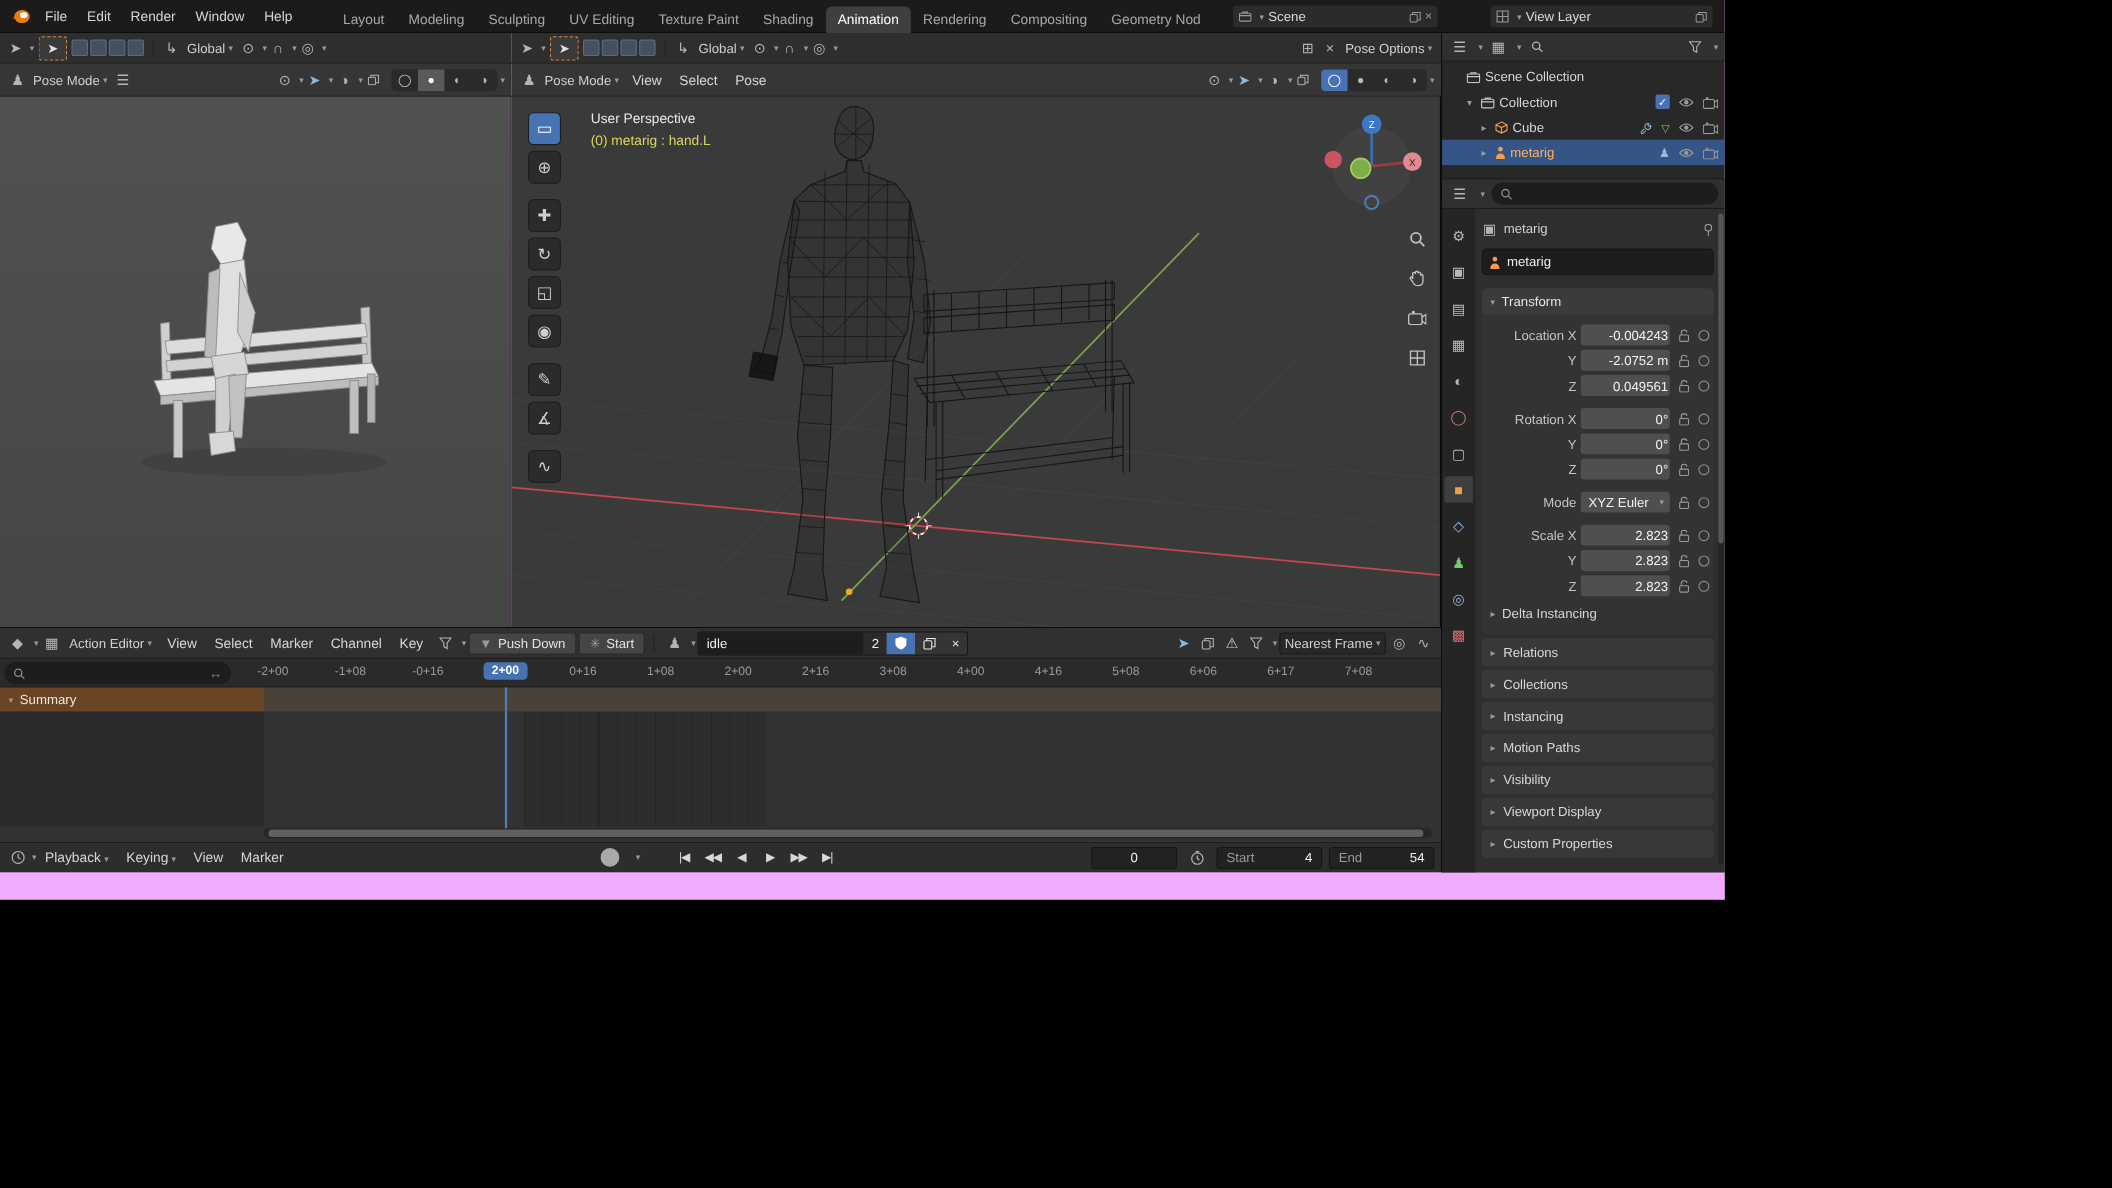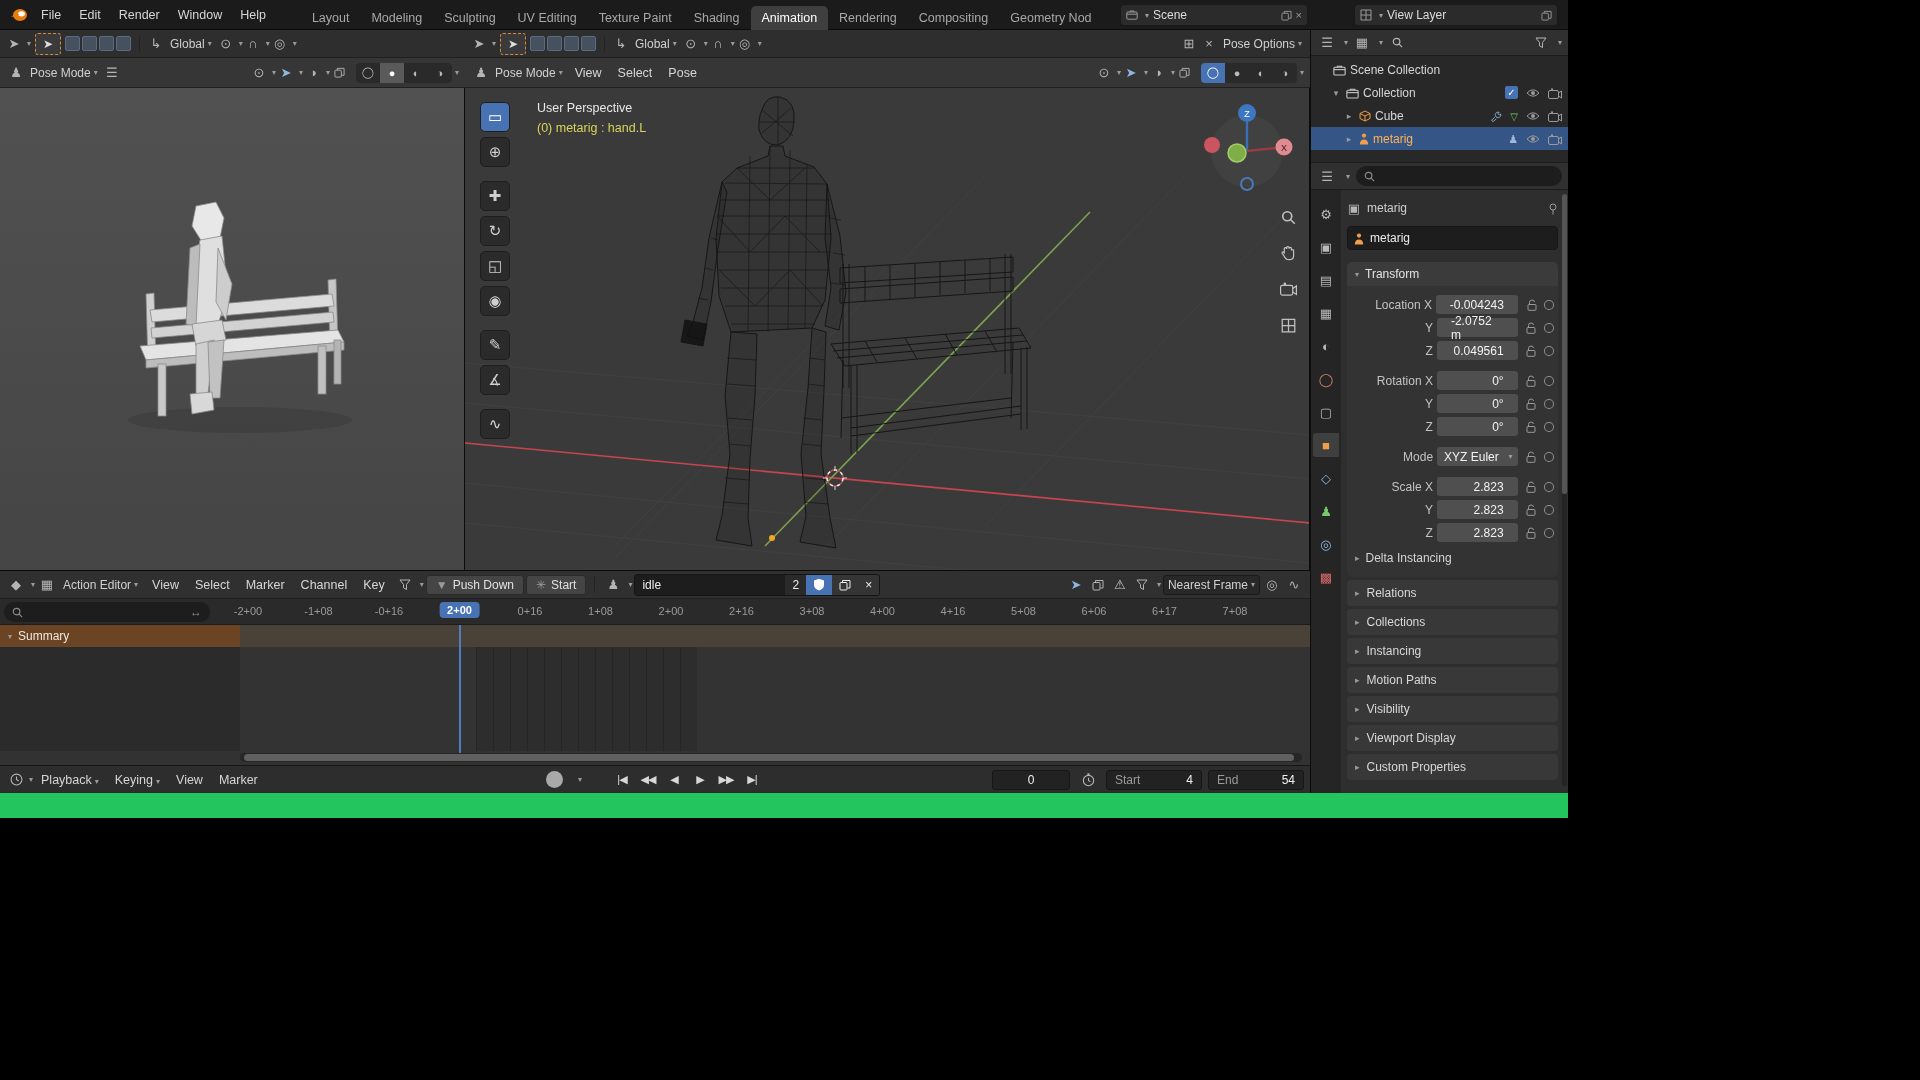--- a/index.html
+++ b/index.html
@@ -1,18 +1,18 @@
 <!DOCTYPE html>
 <html><head>
 <meta charset="utf-8">
 <style>
   *{box-sizing:border-box;margin:0;padding:0}
   body{background:#000;font-family:"Liberation Sans",sans-serif;-webkit-font-smoothing:antialiased}
   .stage{position:relative;width:1920px;height:1080px;background:#000;overflow:hidden}
-  #app{position:absolute;left:0;top:0;width:1568px;height:818px;background:#22c55e;font-size:12px;color:#cfcfcf;overflow:hidden}
+  #app{position:absolute;left:0;top:0;width:1568px;height:818px;background:#f0abfc;font-size:12px;color:#cfcfcf;overflow:hidden}
   .abs{position:absolute}
   .caret{font-size:8px;color:#9a9a9a;margin-left:3px}
   .svgi{display:inline-block;vertical-align:middle}
   .sep{width:1px;height:16px;background:#222;margin:0 6px}
 
   
   #topbar{position:absolute;left:0;top:0;width:1568px;height:30px;background:#1b1b1b;display:flex;align-items:center;border-bottom:1px solid #0c0c0c}
   #logo{width:26px;height:22px;display:flex;align-items:center;justify-content:center;margin-left:6px}
   .menu{padding:0 9px;height:22px;line-height:22px;color:#d6d6d6;font-size:12.5px;border-radius:3px;cursor:default}
   #wtabs{display:flex;align-items:flex-end;height:30px;margin-left:26px;max-width:812px;overflow:hidden;white-space:nowrap}
@@ -101,21 +101,21 @@
   #pcontent{position:absolute;left:30px;top:0;right:8px;bottom:0;padding:8px 2px 0 6px;overflow:hidden}
   #pbreadcrumb{display:flex;align-items:center;gap:6px;height:20px;color:#cfcfcf}
   #pin{margin-left:auto;color:#9a9a9a}
   #idname{margin-top:8px;height:24px;background:#1d1d1d;border:1px solid #161616;border-radius:4px;display:flex;align-items:center;gap:6px;padding:0 6px;color:#ececec}
   #tpanel{margin-top:12px;background:#333;border-radius:5px;padding-bottom:8px}
   #tpanel-h{height:24px;display:flex;align-items:center;gap:6px;padding:0 8px;background:#3b3b3b;border-radius:5px 5px 0 0;color:#e3e3e3}
   #trows{padding:8px 4px 0 0}
   .trow{display:flex;align-items:center;height:21px;margin-bottom:2px}
   .trow.gend{margin-bottom:9px}
   .tlabel{width:92px;text-align:right;color:#c3c3c3;padding-right:4px}
-  .tfield{width:82px;height:19px;background:#4f4f4f;border-radius:3px;color:#f2f2f2;display:flex;align-items:center;justify-content:flex-end;padding:0 14px}
+  .tfield{width:82px;height:19px;background:#4f4f4f;border-radius:3px;color:#f2f2f2;display:flex;align-items:center;justify-content:flex-end;padding:0 1px}
   .tfield.tdrop{justify-content:space-between;padding:0 5px 0 7px}
   .tlock{width:18px;display:flex;justify-content:center;color:#9a9a9a;margin-left:5px}
   .tdot{width:10px;height:10px;border-radius:50%;border:1.5px solid #8e8e8e;margin-left:4px}
   #delta-row{display:flex;align-items:center;gap:6px;height:22px;padding-left:8px;color:#d5d5d5;margin-top:4px}
   .ppanel{height:26px;background:#383838;border-radius:4px;display:flex;align-items:center;gap:7px;padding:0 8px;color:#d8d8d8;margin-top:3px}
   .pcaret{color:#9a9a9a;font-size:9px}
   #pscroll{position:absolute;right:1px;top:4px;width:5px;height:592px;background:#242424;border-radius:3px}
   #pscroll-thumb{position:absolute;left:0;top:0;width:5px;height:300px;background:#555;border-radius:3px}
 </style>
 </head>

